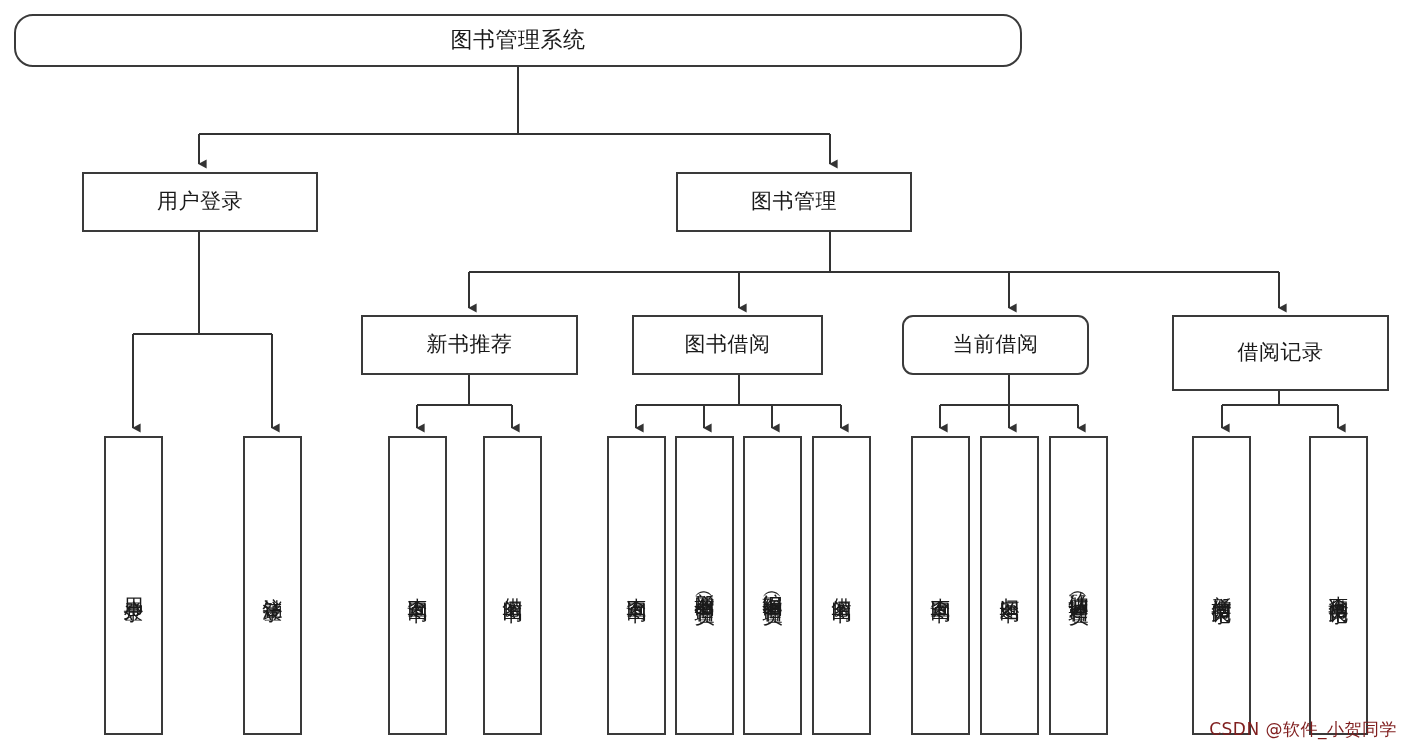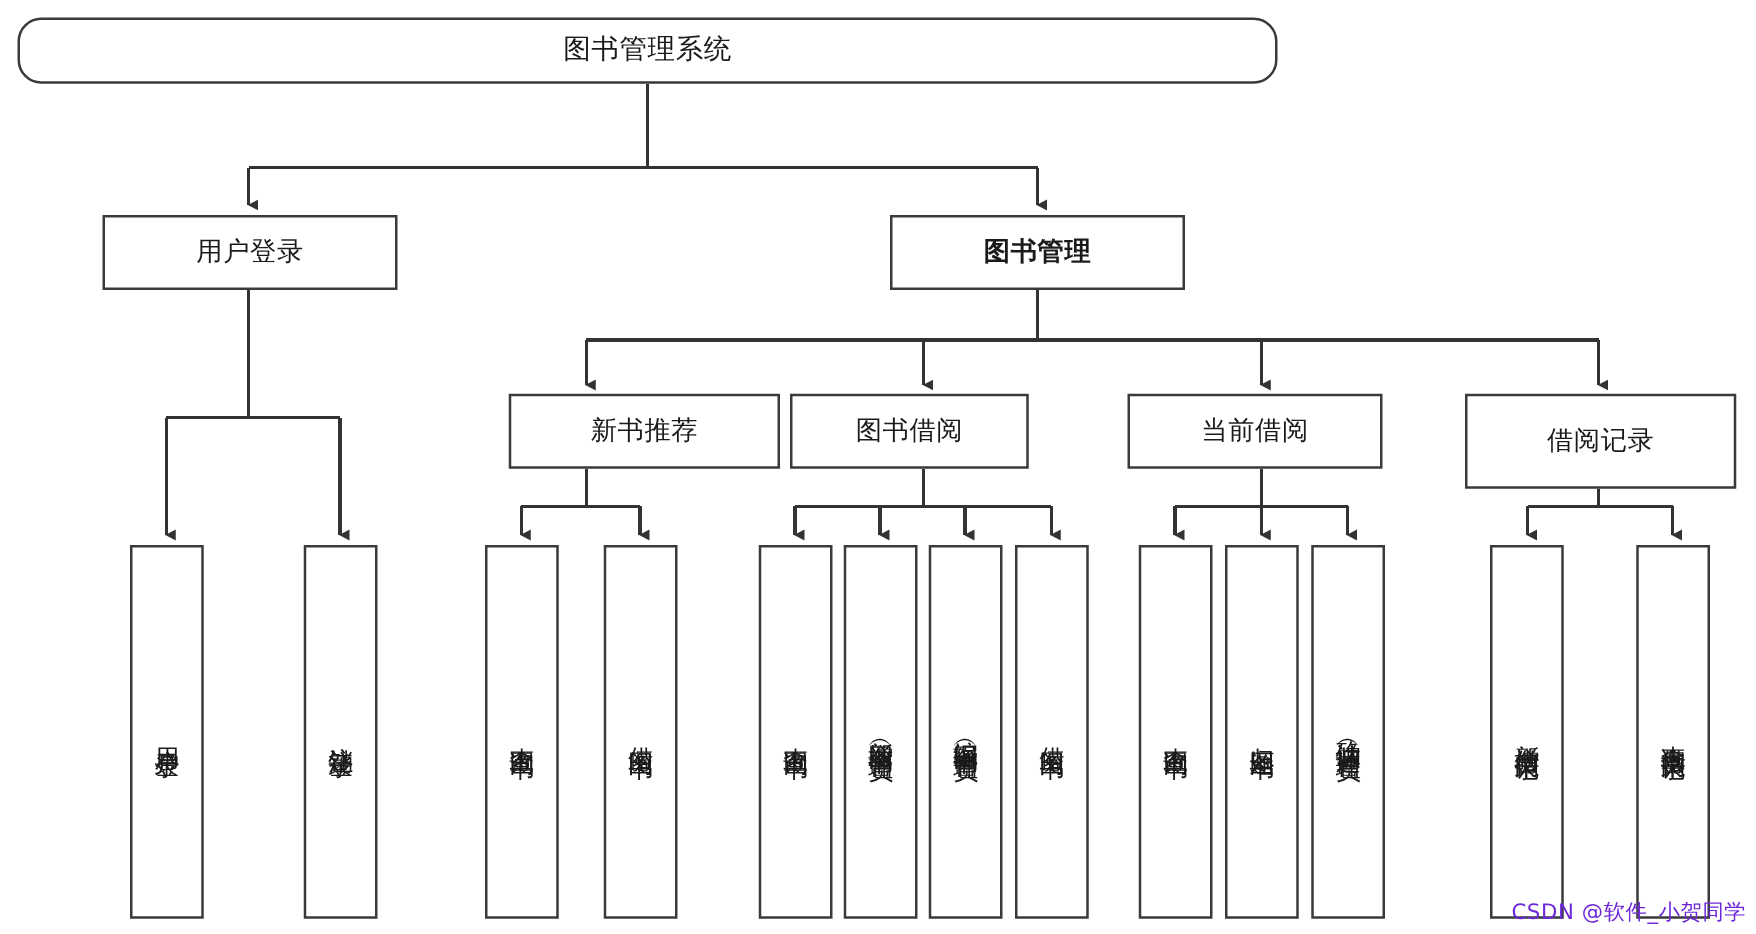--- a/index.html
+++ b/index.html
@@ -58,21 +58,21 @@
     line-height: 1.25;
     letter-spacing: 2px;
     white-space: nowrap;
     color: #1a1a1a;
   }
   .watermark {
     position: absolute;
     right: 8px;
     bottom: 6px;
     font-size: 17px;
-    color: #6d28d9;
+    color: #7f1d1d;
     letter-spacing: 0.5px;
     z-index: 5;
     user-select: none;
   }
 </style>
 </head>
 <body>
 
 <div id="canvas">
 
@@ -128,33 +128,33 @@
   </svg>
 
   <div class="node h root" style="left:14px; top:14px; width:1008px; height:53px;">
     <span>图书管理系统</span>
   </div>
 
   <div class="node h" style="left:82px; top:172px; width:236px; height:60px;">
     <span>用户登录</span>
   </div>
 
-  <div class="node h" style="left:712px; top:172px; width:236px; height:60px;font-weight:bold;">
+  <div class="node h" style="left:676px; top:172px; width:236px; height:60px;">
     <span>图书管理</span>
   </div>
 
-  <div class="node h" style="left:361px; top:315px; width:217px; height:60px;margin-left:46px;">
+  <div class="node h" style="left:361px; top:315px; width:217px; height:60px;">
     <span>新书推荐</span>
   </div>
 
   <div class="node h" style="left:632px; top:315px; width:191px; height:60px;">
     <span>图书借阅</span>
   </div>
 
-  <div class="node h" style="left:902px; top:315px; width:204px; height:60px;">
+  <div class="node h" style="left:902px; top:315px; width:187px; height:60px;border-radius:11px;">
     <span>当前借阅</span>
   </div>
 
   <div class="node h" style="left:1172px; top:315px; width:217px; height:76px;">
     <span>借阅记录</span>
   </div>
 
   <div class="node v" style="left:104px; top:436px; width:59px; height:299px;">
     <span class="vtext">用户登录</span>
   </div>

